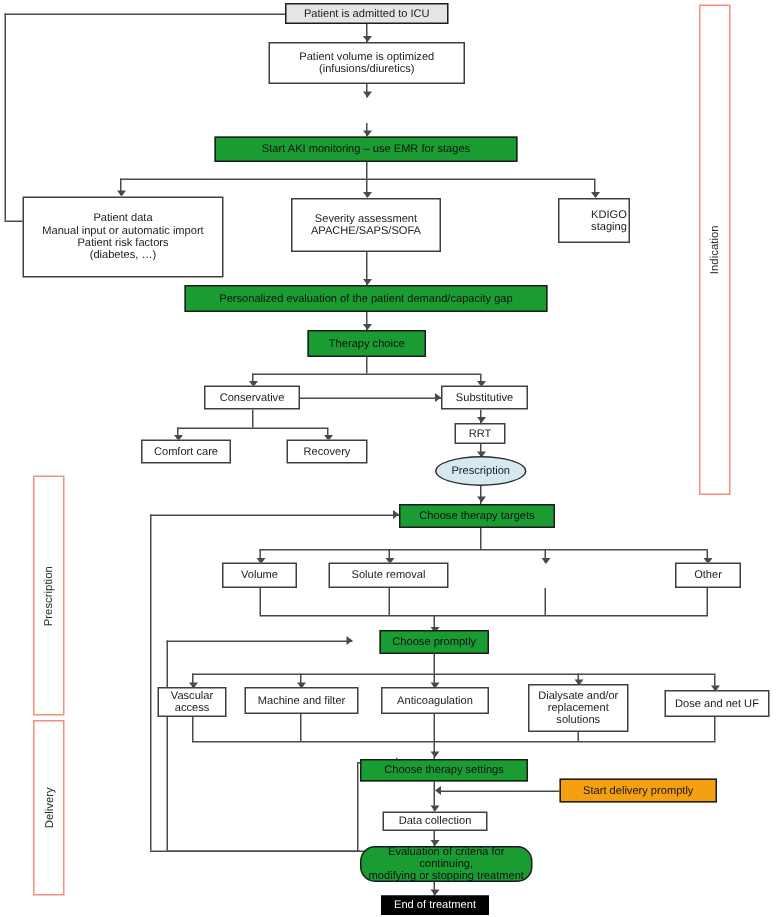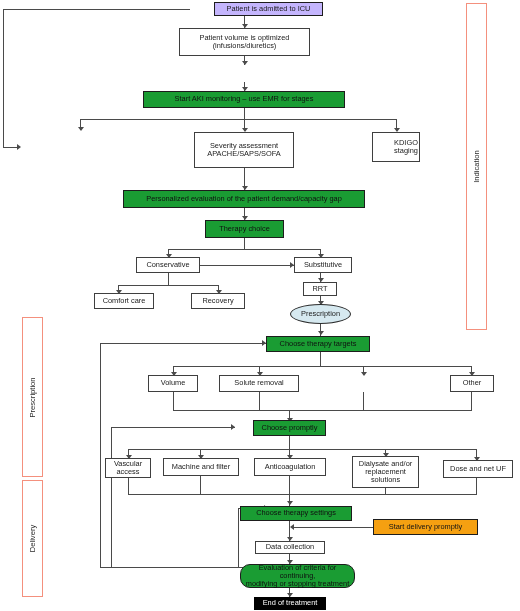--- a/index.html
+++ b/index.html
@@ -16,21 +16,21 @@
     display:flex;
     align-items:center;
     justify-content:center;
     text-align:center;
     line-height:1.12;
     font-size:7.4px;
     padding:1px 2px;
     white-space:pre-line;
     z-index:3;
   }
-  .node.red{background:#c4b5fd;border-color:#1d1d1d;color:#1a1a1a;margin-left:24px;}
+  .node.red{background:#e5e5e5;border-color:#1d1d1d;color:#1a1a1a;}
   .node.green{background:#1a9c33;border-color:#1d1d1d;color:#101010;}
   .node.orange{background:#f5a011;border-color:#1d1d1d;color:#141414;}
   .node.black{background:#000000;border-color:#000000;color:#ffffff;}
   .node.ellipse{background:#d6e9f0;border-radius:50%;border-color:#2a2a2a;}
 
   
   .phase{
     position:absolute;
     box-sizing:border-box;
     border:1.4px solid #f4907d;
@@ -194,20 +194,24 @@
   </div>
 
   <div class="node red" style="left:190px;top:2px;width:109px;height:14px;">Patient is admitted to ICU</div>
 
   <div class="node" style="left:179px;top:28px;width:131px;height:28px;">Patient volume is optimized
 (infusions/diuretics)</div>
 
 
   <div class="node green" style="left:143px;top:91px;width:202px;height:17px;">Start AKI monitoring – use EMR for stages</div>
 
+  <div class="node" style="left:15px;top:131px;width:134px;height:54px;">Patient data
+Manual input or automatic import
+Patient risk factors
+(diabetes, …)</div>
 
   <div class="node" style="left:194px;top:132px;width:100px;height:36px;">Severity assessment
 APACHE/SAPS/SOFA</div>
 
   <div class="node" style="left:372px;top:132px;width:48px;height:30px;padding-left:22px;">KDIGO
 staging</div>
 
   <div class="node green" style="left:123px;top:190px;width:242px;height:18px;">Personalized evaluation of the patient demand/capacity gap</div>
 
   <div class="node green" style="left:205px;top:220px;width:79px;height:18px;">Therapy choice</div>

